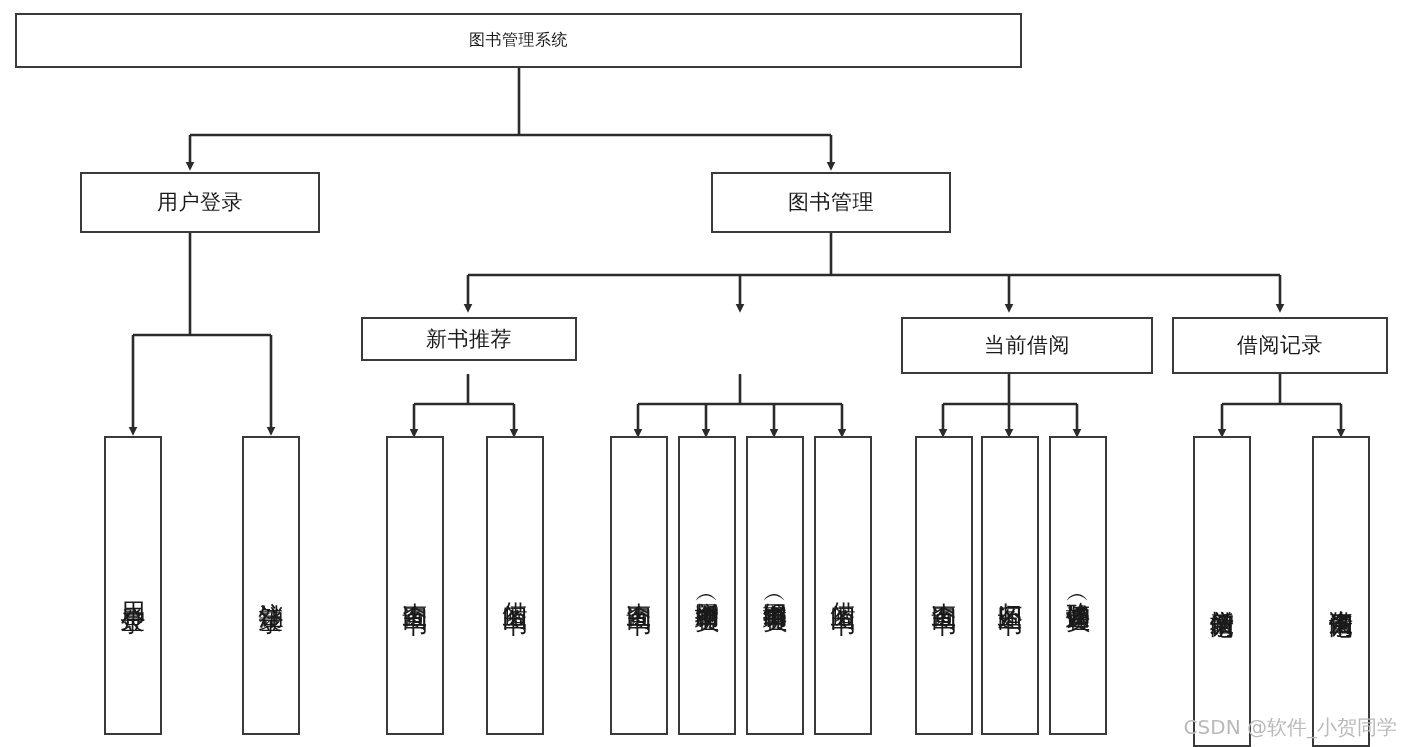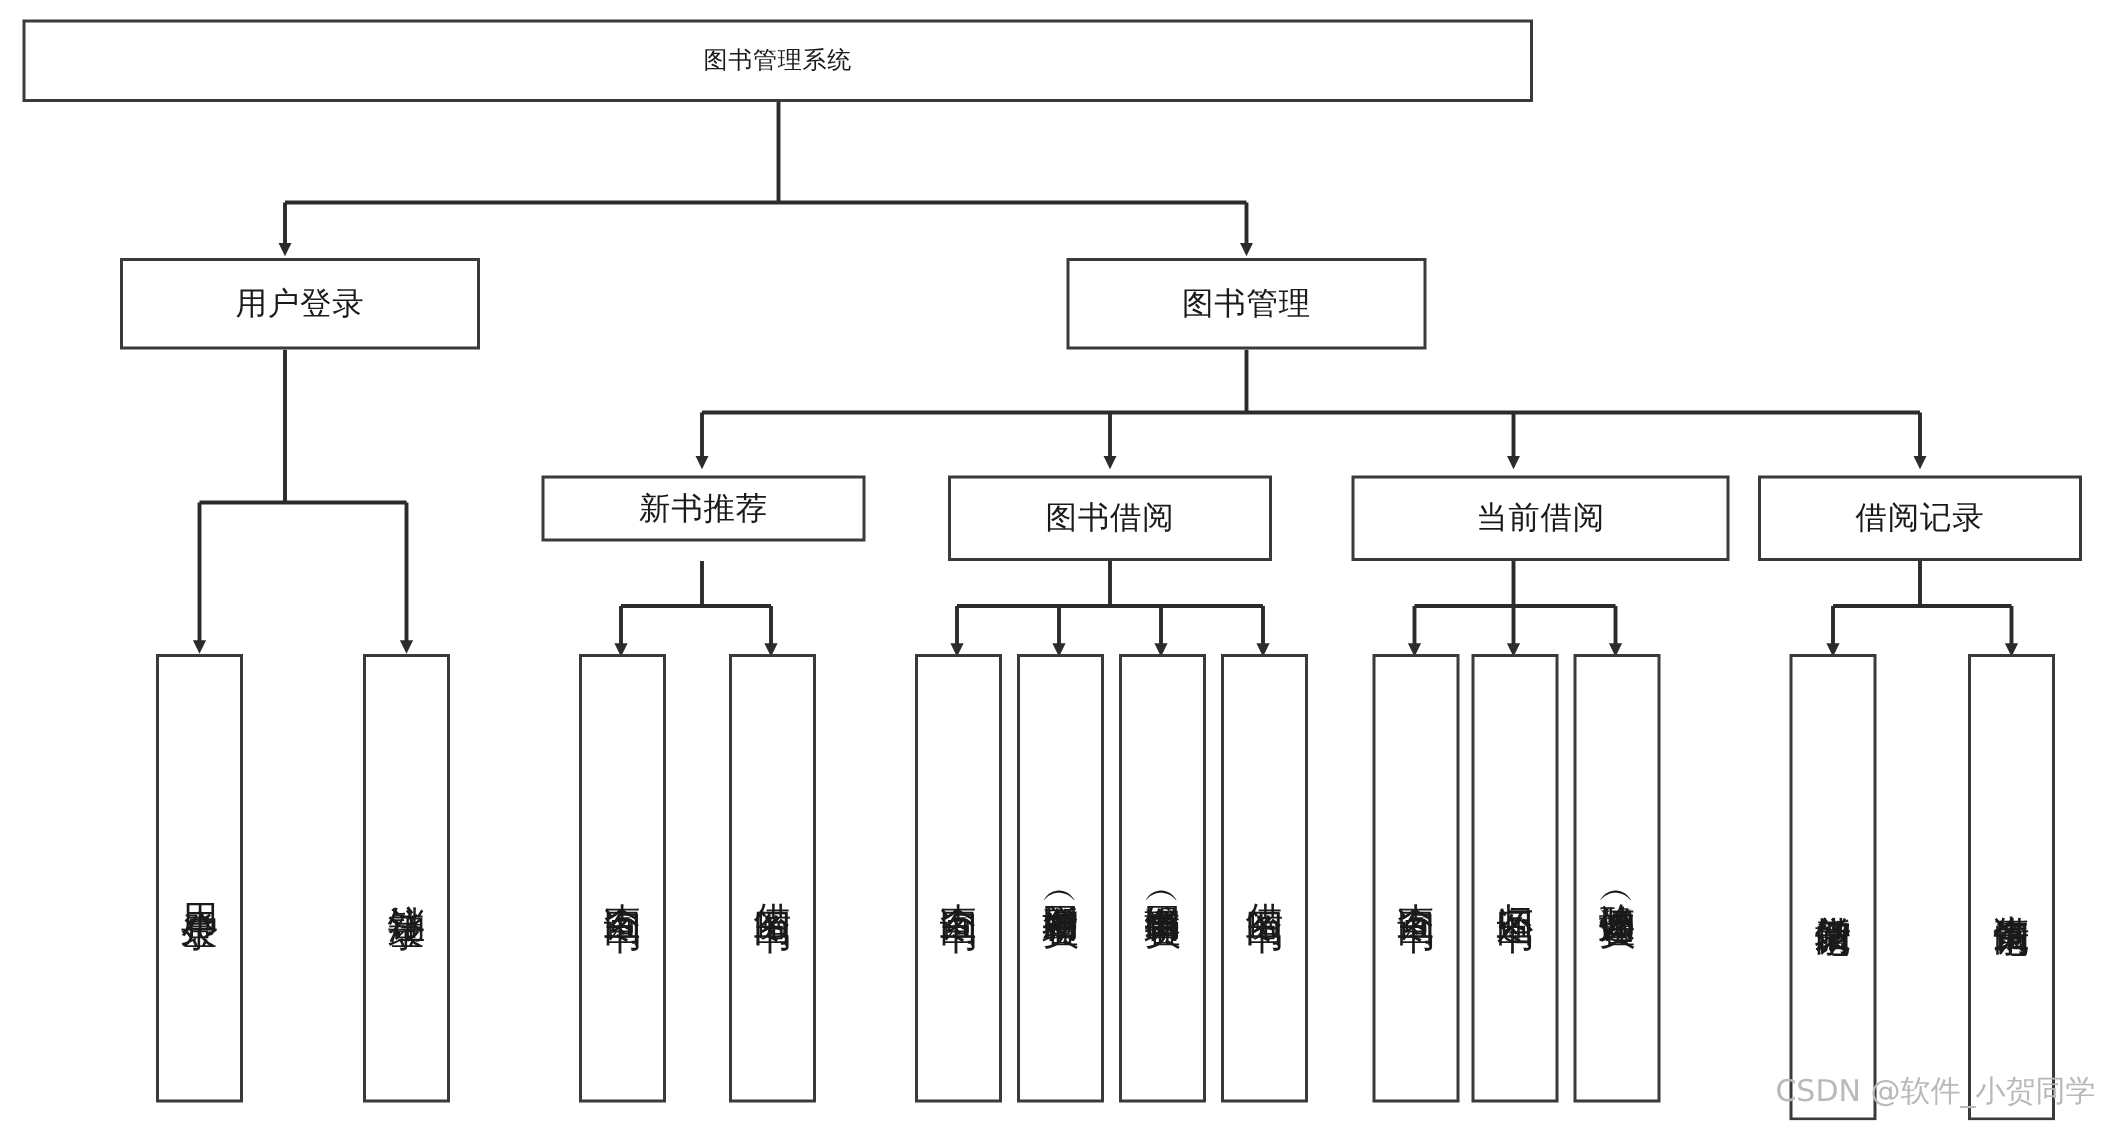--- a/index.html
+++ b/index.html
@@ -140,23 +140,20 @@
   <div class="node horiz" style="left:80px; top:172px; width:240px; height:61px;">
     <span class="label">用户登录</span>
   </div>
   <div class="node horiz" style="left:711px; top:172px; width:240px; height:61px;">
     <span class="label">图书管理</span>
   </div>
 
   <div class="node horiz" style="left:361px; top:317px; width:216px; height:44px;">
     <span class="label">新书推荐</span>
   </div>
-  <div class="node horiz" style="left:632px; top:317px; width:216px; height:57px;">
-    <span class="label">图书借阅</span>
-  </div>
   <div class="node horiz" style="left:901px; top:317px; width:252px; height:57px;">
     <span class="label">当前借阅</span>
   </div>
   <div class="node horiz" style="left:1172px; top:317px; width:216px; height:57px;">
     <span class="label">借阅记录</span>
   </div>
 
   <div class="node vert" style="left:104px; top:436px; width:58px; height:299px;">
     <span class="label">用户登录</span>
   </div>

